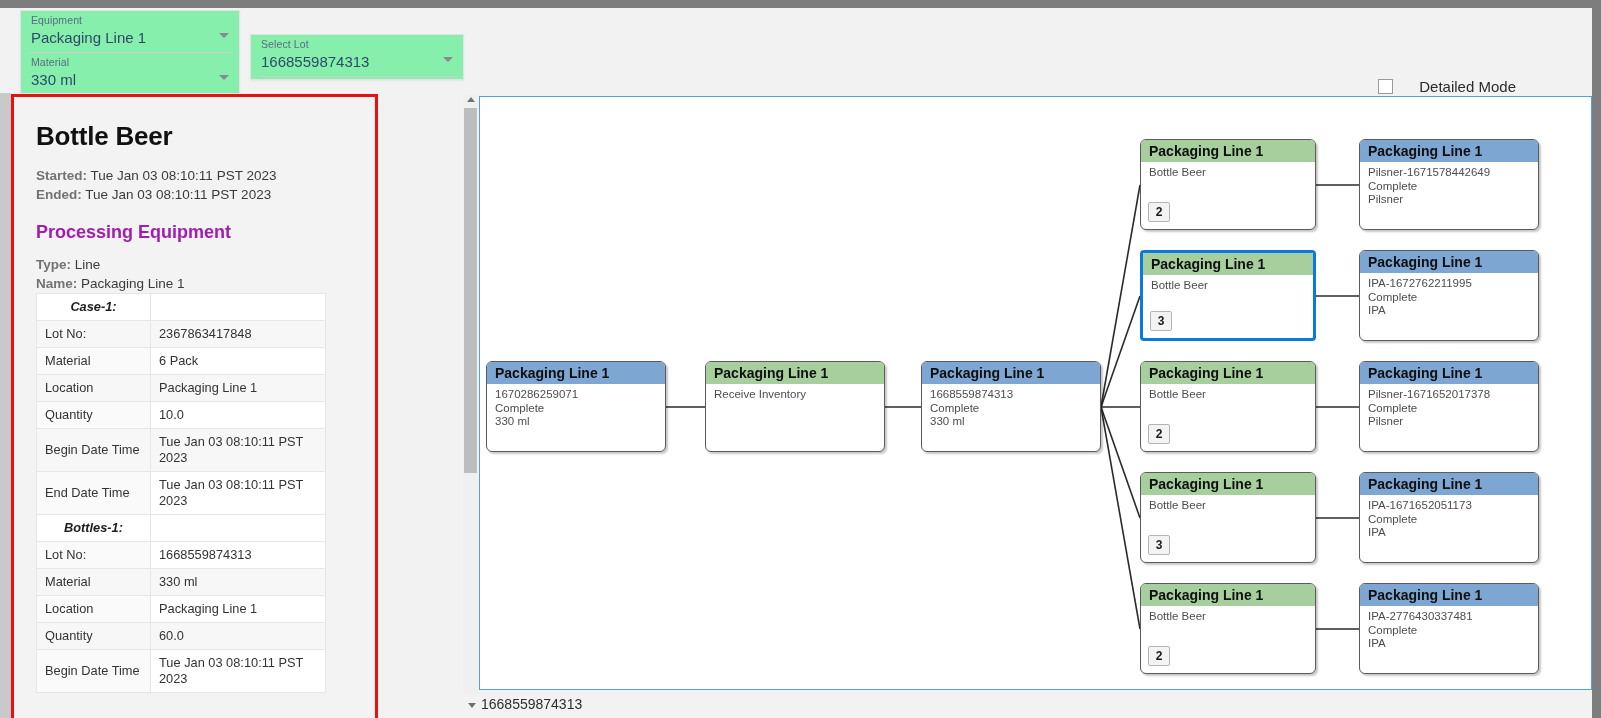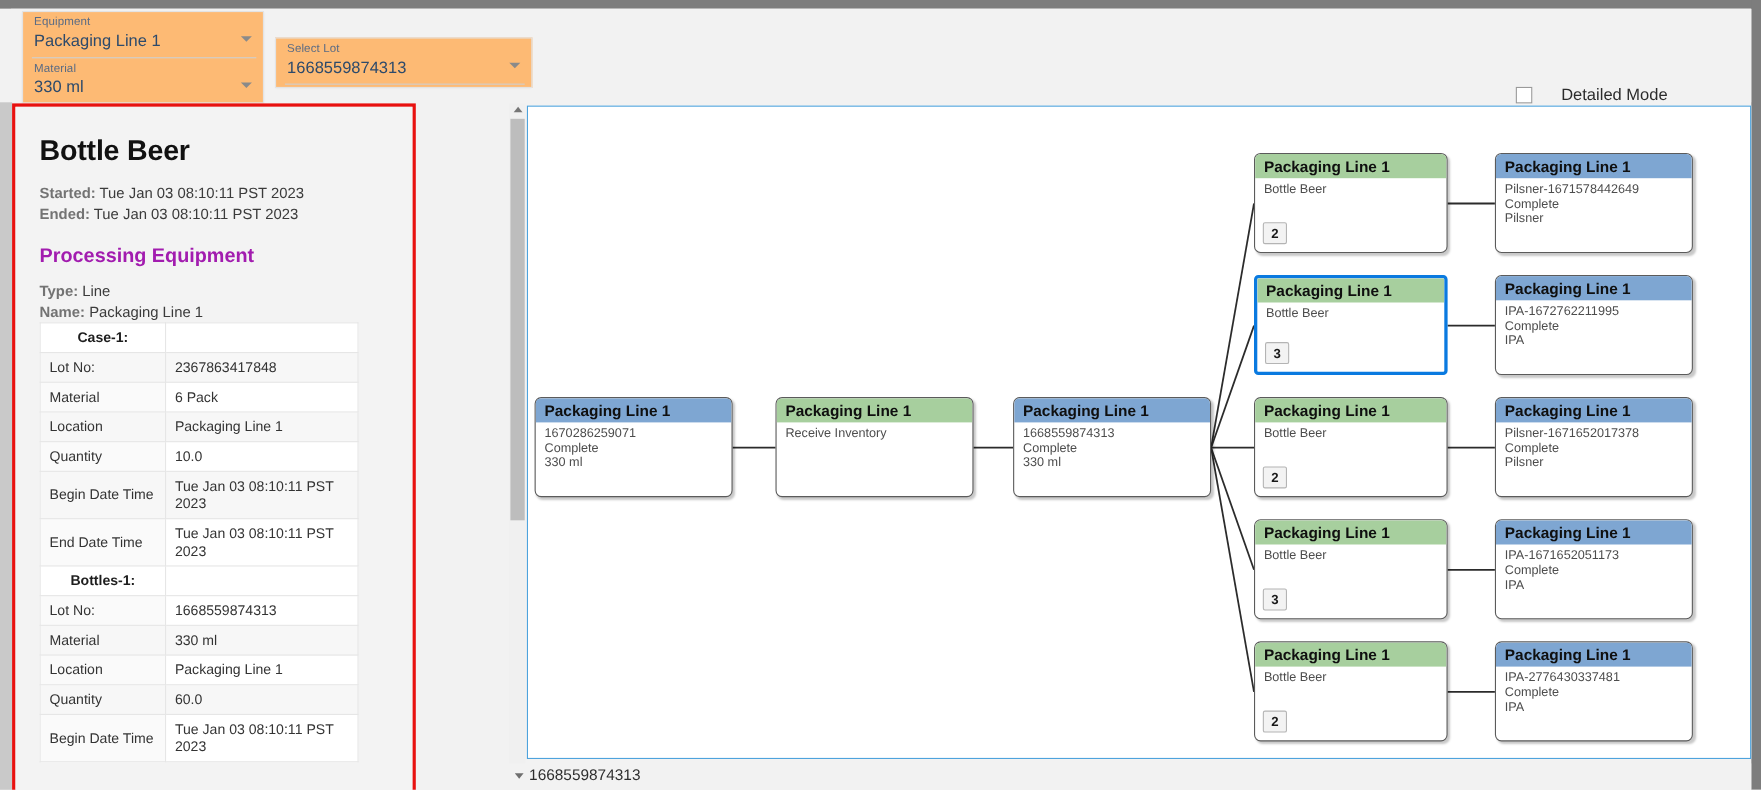--- a/index.html
+++ b/index.html
@@ -30,26 +30,26 @@
     background: #f2f2f2;
   }
 
   
   .selector-bar {
     position: absolute; left: 10px; top: 0px; width: 1582px; height: 85px;
     background: #f2f2f2;
   }
   .field-card {
     position: absolute;
-    background: #fdba74;
+    background: #86efac;
     border: 1px solid #e3e3e3;
     box-shadow: 0 1px 2px rgba(0,0,0,0.06);
   }
   #equip-card { left: 10px; top: 2px; width: 220px; height: 84px; }
-  #lot-card   { left: 240px; top: 26px; width: 234px; height: 46px; }
+  #lot-card   { left: 240px; top: 26px; width: 214px; height: 46px; }
 
   .fld {
     position: relative;
     height: 42px;
     padding: 3px 10px 0 10px;
   }
   .fld + .fld { }
   .fld-label {
     font-size: 10.5px;
     color: #5a6b84;
@@ -136,20 +136,21 @@
     line-height: 16px;
   }
   .lp-table td.k { width: 114px; background: #fafafa; }
   .lp-table tr:nth-child(even) td { background: #f7f7f7; }
   .lp-table tr:nth-child(even) td.k { background: #f7f7f7; }
   .lp-table tr.group td {
     background: #ffffff !important;
     font-weight: bold;
     text-align: center;
     color: #1d1d1d;
+    font-style: italic;
   }
   .lp-table tr.group td.v { text-align: left; }
 
   
   .diagram-scrollbar {
     position: absolute; left: 463px; top: 86px; width: 15px; height: 616px;
     background: #f0f0f0;
   }
   .dsb-up {
     position: absolute; left: 4px; top: 3px;

